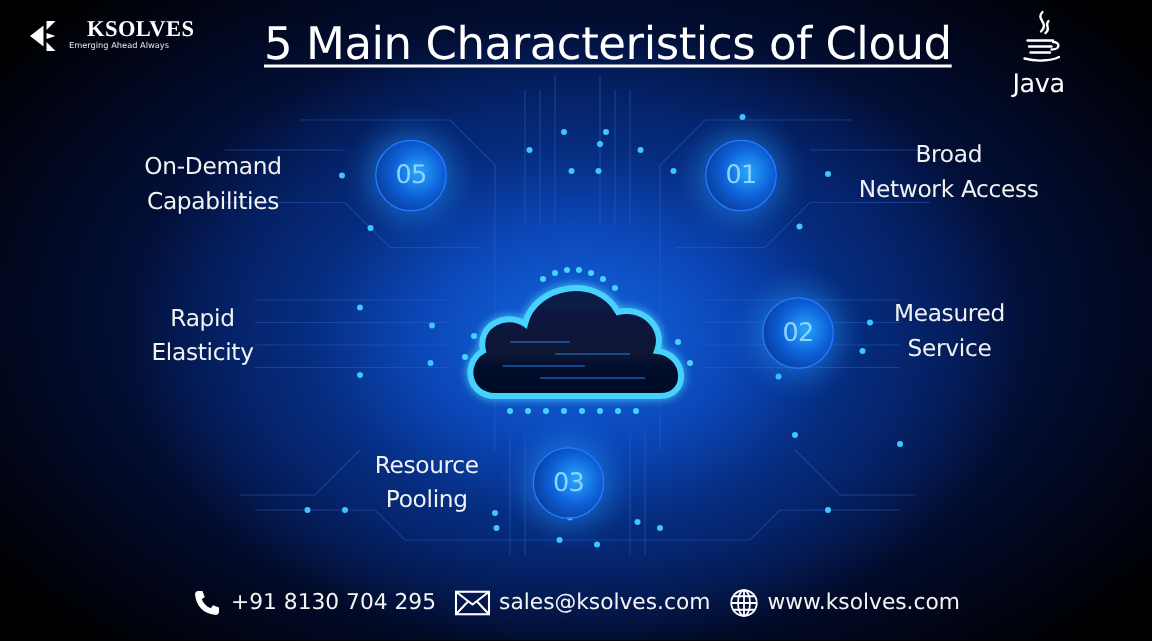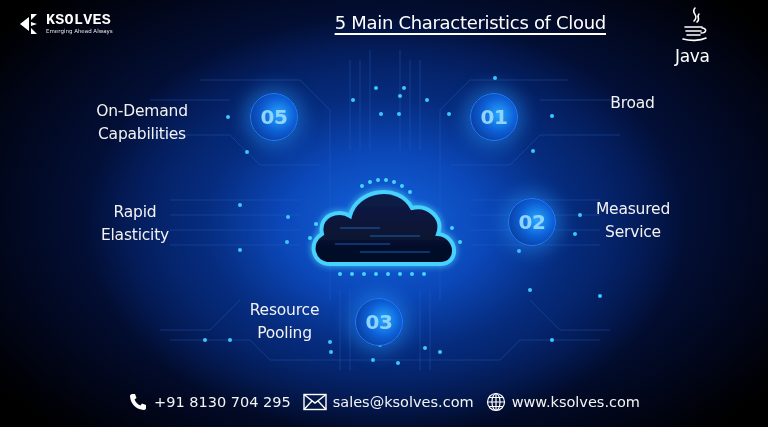--- a/index.html
+++ b/index.html
@@ -10,42 +10,42 @@
     background:
       radial-gradient(ellipse 300px 210px at 385px 225px, #1466e0 0%, #0b47b8 35%, #062c7e 60%, rgba(3,20,60,0.0) 100%),
       radial-gradient(ellipse 480px 300px at 385px 210px, #05226a 0%, #031447 50%, #010516 85%, #000 100%);
   }
   .circuit { position: absolute; left: 0; top: 0; width: 768px; height: 427px; }
   .logo {
     position: absolute; left: 20px; top: 12px; display: flex; align-items: center; gap: 4px;
   }
   .logo-mark { width: 22px; height: 24px; }
   .logo-text { display: flex; flex-direction: column; line-height: 1; }
-  .logo-name { font-family: Liberation Mono, monospace; font-weight: 700; font-size: 15px; letter-spacing: 0.3px; }
+  .logo-name { font-family: Liberation Serif, serif; font-weight: 700; font-size: 15px; letter-spacing: 0.3px; margin-left: 12px; }
   .logo-tag { font-size: 5.5px; margin-top: 1px; color: #e8e8e8; }
   .title {
-    position: absolute; left: 162px; top: 12px; width: 444px; text-align: right;
-    font-family: "DejaVu Sans", sans-serif; font-size: 18px; font-weight: 500;
+    position: absolute; left: 176px; top: 12px; width: 444px; text-align: left;
+    font-family: "DejaVu Sans", sans-serif; font-size: 30px; font-weight: 500;
     text-decoration: underline; text-underline-offset: 4px; text-decoration-thickness: 1.5px;
     letter-spacing: -0.3px; white-space: nowrap;
   }
   .java { position: absolute; left: 675px; top: 6px; display: flex; align-items: flex-end; gap: 2px; flex-direction: column; }
   .java-icon { width: 30px; height: 38px; }
   .java-text { font-family: "DejaVu Sans", sans-serif; font-size: 17px; margin-bottom: 3px; letter-spacing: -0.3px; }
   .label {
     position: absolute; font-family: "DejaVu Sans", sans-serif; font-size: 15.5px;
     line-height: 23px; text-align: center; color: #f2f2f2; white-space: nowrap; letter-spacing: -0.2px;
   }
   .badge {
     position: absolute; width: 48px; height: 48px; border-radius: 50%;
     border: 1.5px solid #1f7bff;
     background: radial-gradient(circle at 60% 45%, #27a7ff 0%, #0d5fd6 45%, #0a3c9a 80%);
     box-shadow: 0 0 18px 6px rgba(40,150,255,0.45);
     display: flex; align-items: center; justify-content: center;
-    font-family: "DejaVu Sans", sans-serif; font-size: 20px; color: #8fd4ff; letter-spacing: -0.5px; font-weight: bold;
+    font-family: "DejaVu Sans", sans-serif; font-size: 17px; color: #8fd4ff; letter-spacing: -0.5px;
   }
   .cloud { position: absolute; left: 300px; top: 168px; width: 170px; height: 112px; }
   .footer {
     position: absolute; top: 392px; left: 0; width: 768px; display: flex; justify-content: center;
     align-items: center; gap: 12px; font-family: "DejaVu Sans", sans-serif; font-size: 14.5px; color: #f4f4f4;
   }
   .f-item { display: flex; align-items: center; gap: 6px; }
   .f-icon { width: 20px; height: 20px; }
 </style>
 </head>
@@ -192,20 +192,21 @@
         <circle cx="88" cy="106" r="2"></circle>
         <circle cx="100" cy="106" r="2"></circle>
       <circle cx="112" cy="106" r="2"></circle>
         <circle cx="124" cy="106" r="2"></circle>
     </g>
   </svg>
 
   <div class="badge" style="left:470px; top:93px;">01</div>
   <div class="label" style="left:550px; top:92px; width:165px;">
     <div>Broad</div>
+    <div>Network Access</div>
   </div>
 
   <div class="badge" style="left:508px; top:198px;">02</div>
   <div class="label" style="left:578px; top:198px; width:110px;">
     <div>Measured</div>
     <div>Service</div>
   </div>
 
   <div class="badge" style="left:355px; top:298px;">03</div>
   <div class="label" style="left:232px; top:299px; width:105px;">

